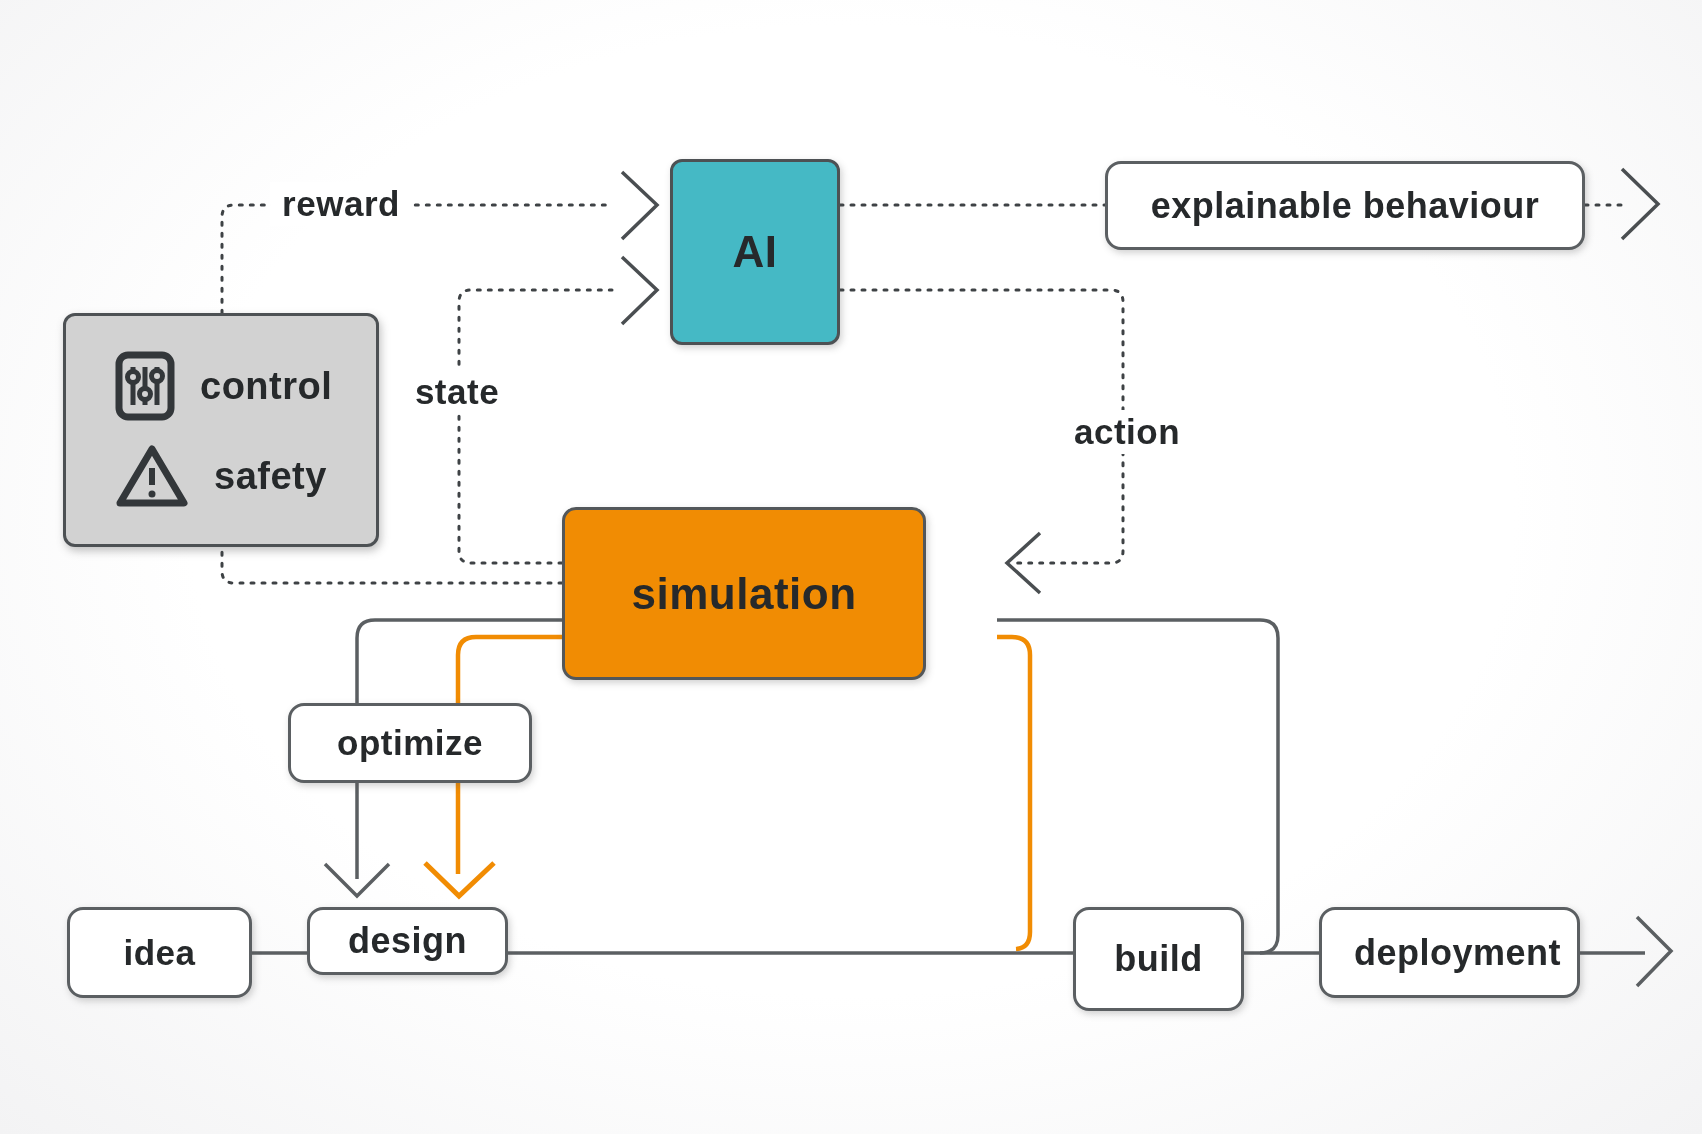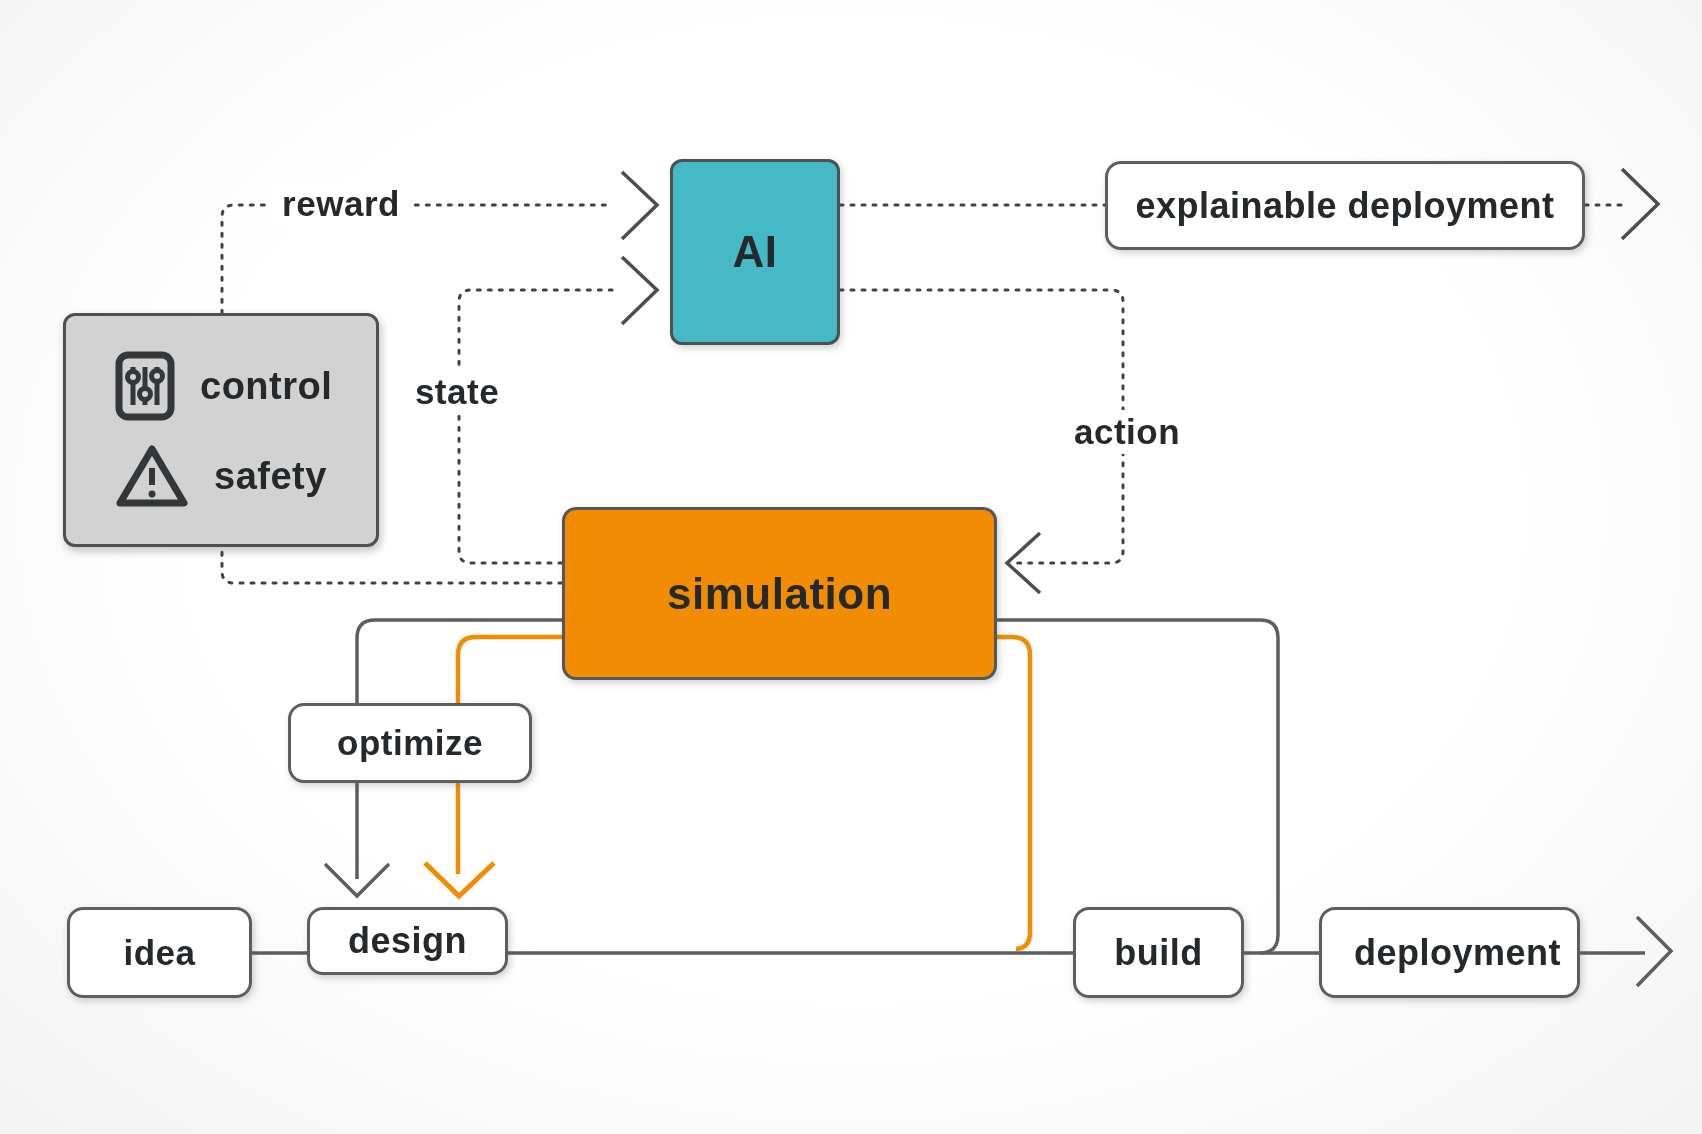--- a/index.html
+++ b/index.html
@@ -28,25 +28,25 @@
     background:#fff;
     border:3px solid #5b5f62;
     border-radius:16px;
     font-weight:700;color:#26292b;
     box-shadow:2px 3px 7px rgba(90,90,90,.28);
     box-sizing:border-box;
     letter-spacing:.5px;
   }
   #node-ai{left:670px;top:159px;width:170px;height:186px;background:#45b9c5;border-color:#4d5154;border-radius:12px;font-size:44px;}
   #node-explainable{left:1105px;top:161px;width:480px;height:89px;font-size:36px;}
-  #node-simulation{left:562px;top:507px;width:435px;height:173px;background:#f18c03;border-color:#53575a;border-radius:14px;font-size:44px;}
+  #node-simulation{left:562px;top:507px;width:364px;height:173px;background:#f18c03;border-color:#53575a;border-radius:14px;font-size:44px;}
   #node-optimize{left:288px;top:703px;width:244px;height:80px;font-size:35px;}
   #node-idea{left:67px;top:907px;width:185px;height:91px;font-size:35px;}
   #node-design{left:307px;top:907px;width:201px;height:68px;font-size:36px;}
-  #node-build{left:1073px;top:907px;width:171px;height:91px;font-size:36px;}
+  #node-build{left:1073px;top:907px;width:171px;height:104px;font-size:36px;}
   #node-deployment{left:1319px;top:907px;width:261px;height:91px;font-size:36px;padding-left:16px;}
 
   .panel{
     position:absolute;left:63px;top:313px;width:316px;height:234px;
     background:#d2d2d2;border:3px solid #4d5154;border-radius:12px;
     box-shadow:2px 4px 8px rgba(80,80,80,.35);
     box-sizing:border-box;
     display:flex;flex-direction:column;justify-content:center;gap:20px;
     padding-left:48px;
   }
@@ -127,21 +127,21 @@
         </svg>
       </span>
       <span class="plabel">safety</span>
     </div>
   </div>
 
   <div class="node" id="node-ai">
     <span>AI</span>
   </div>
   <div class="node" id="node-explainable">
-    <span>explainable deployment</span>
+    <span>explainable behaviour</span>
   </div>
   <div class="node" id="node-simulation">
     <span>simulation</span>
   </div>
   <div class="node" id="node-optimize">
     <span>optimize</span>
   </div>
   <div class="node" id="node-idea">
     <span>idea</span>
   </div>

